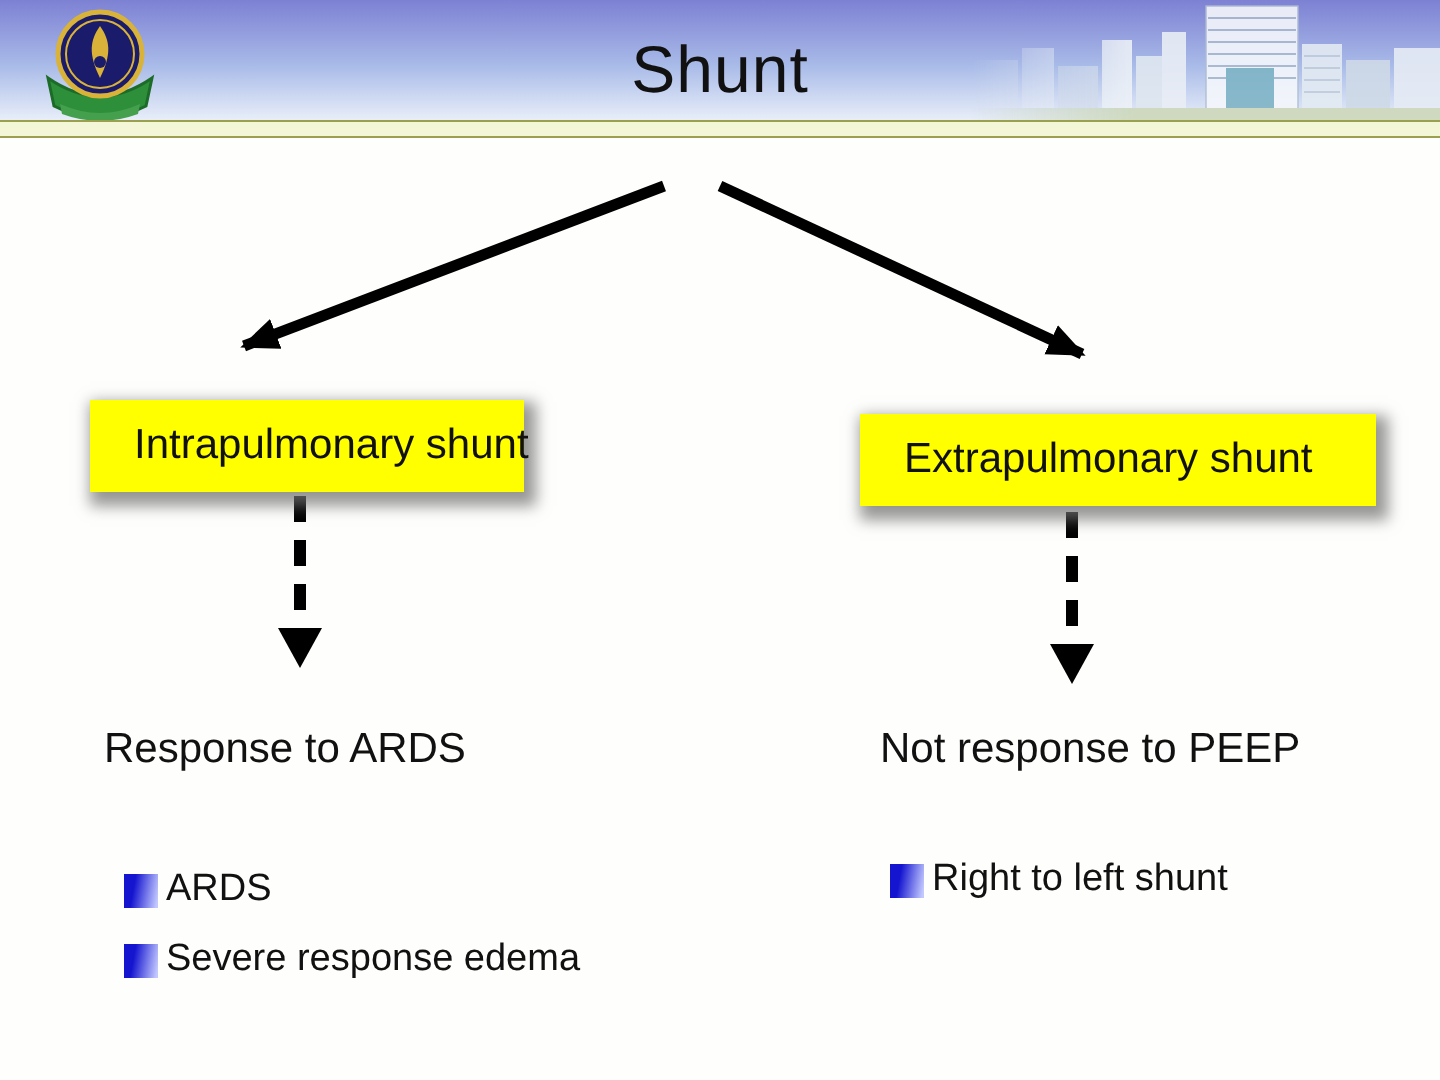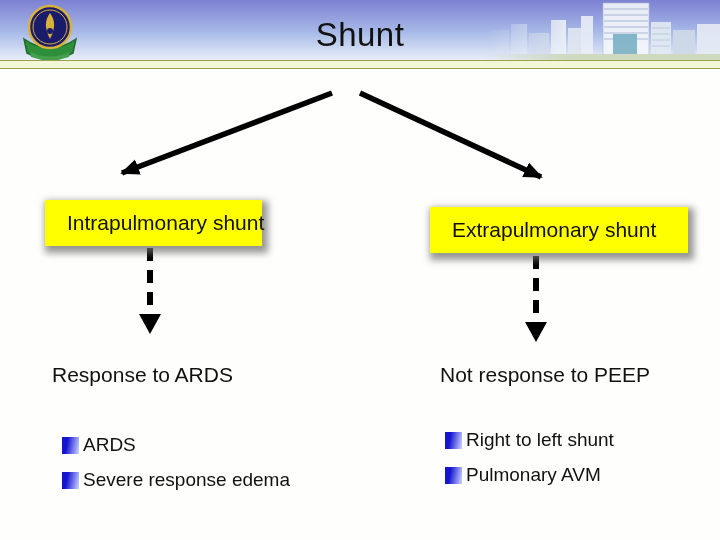--- a/index.html
+++ b/index.html
@@ -153,19 +153,15 @@
       <span class="bullet"></span>
       <span class="li-text">Severe response edema</span>
     </div>
   </div>
 
   <div class="list right">
     <div class="li">
       <span class="bullet"></span>
       <span class="li-text">Right to left shunt</span>
     </div>
-    <div class="li">
-      <span class="bullet"></span>
-      <span class="li-text">Pulmonary AVM</span>
-    </div>
   </div>
 
 </div>
 
 </body></html>

